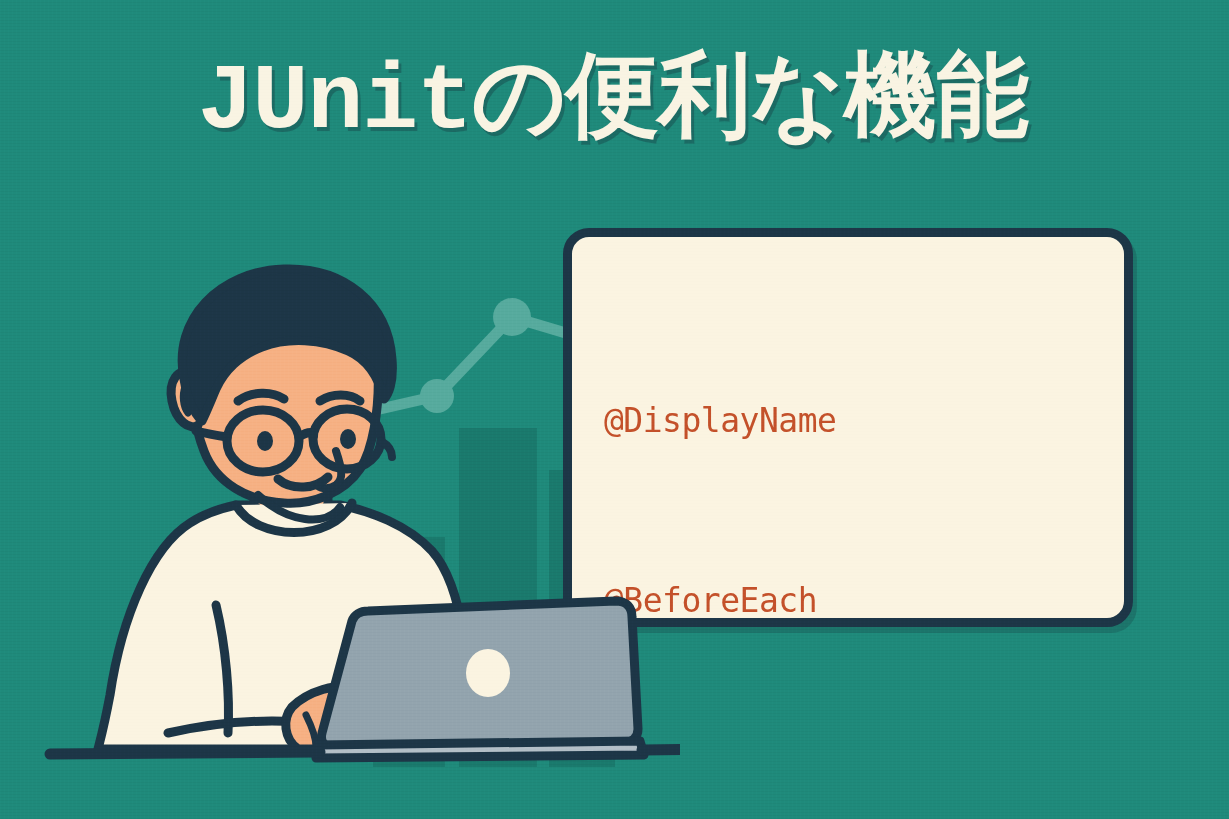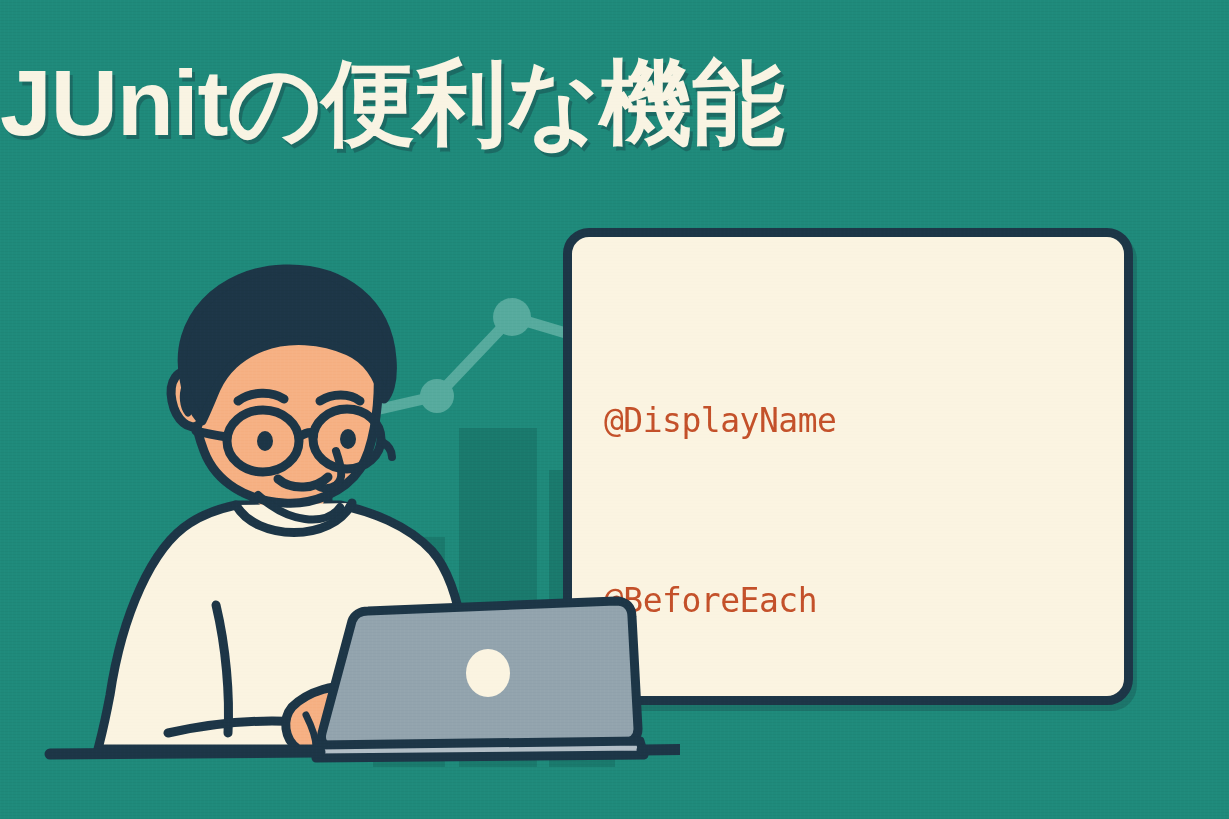--- a/index.html
+++ b/index.html
@@ -36,38 +36,39 @@
     width: 1229px; height: 819px;
     z-index: 1;
   }
 
   
   #title {
     position: absolute;
     left: 0;
     top: 55px;
     width: 1226px;
+    text-align: center;
     z-index: 30;
     color: #f9f4e3;
-    font-family: Liberation Sans, sans-serif;
+    font-family: Liberation Mono, monospace;
     font-weight: 700;
     font-size: 93px;
     line-height: 1.04;
     letter-spacing: -1px;
     text-shadow: 3px 4px 0 rgba(20,45,55,.33);
     white-space: nowrap;
   }
 
   
   #code-card {
     position: absolute;
     left: 563px;
     top: 228px;
     width: 570px;
-    height: 477px;
+    height: 399px;
     box-sizing: border-box;
     background: #fbf4e1;
     border: 9px solid #1d3647;
     border-radius: 26px;
     z-index: 20;
     box-shadow: 4px 6px 0 rgba(17,45,52,.22);
     overflow: hidden;
   }
   #code-body {
     padding: 34px 0 0 32px;

